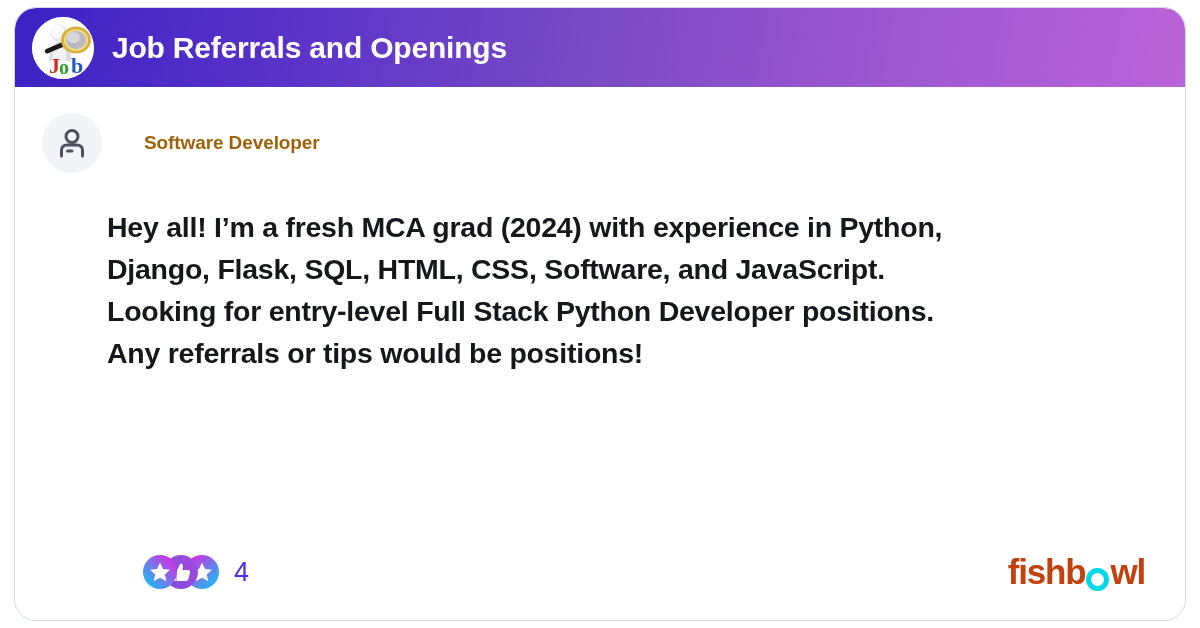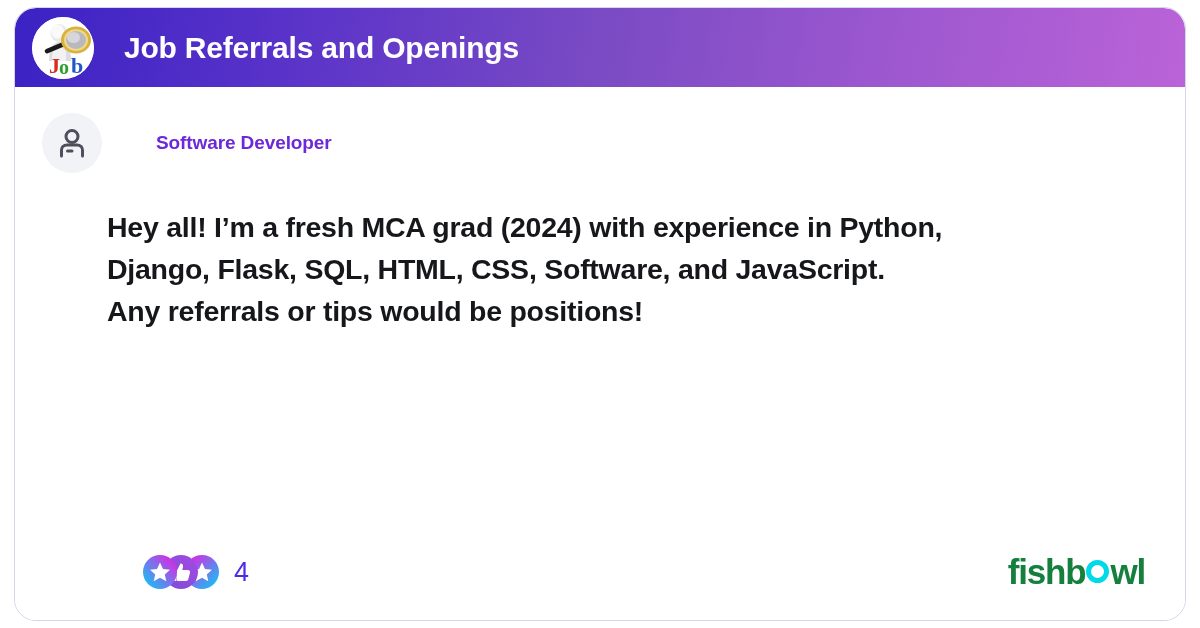--- a/index.html
+++ b/index.html
@@ -47,21 +47,21 @@
     height: 62px;
     border-radius: 50%;
     background: #ffffff;
     position: relative;
     overflow: hidden;
     flex: 0 0 62px;
   }
   .group-avatar svg { display: block; }
 
   .header-title {
-    margin-left: 30px;
+    margin-left: 18px;
     color: #ffffff;
     font-size: 30px;
     font-weight: bold;
     letter-spacing: -0.2px;
     white-space: nowrap;
   }
 
   
   .card-body {
     position: relative;
@@ -80,24 +80,24 @@
     width: 60px;
     height: 60px;
     flex: 0 0 60px;
     border-radius: 50%;
     background: #f1f3f7;
     display: flex;
     align-items: center;
     justify-content: center;
   }
   .author-name {
-    margin-left: 54px;
+    margin-left: 42px;
     font-size: 19px;
     font-weight: bold;
-    color: #6d28d9;
+    color: #a16207;
     letter-spacing: -0.1px;
   }
 
   .post-text {
     margin-left: 65px;
     margin-top: 33px;
     font-size: 28.5px;
     font-weight: bold;
     line-height: 42px;
     color: #16171b;
@@ -143,24 +143,24 @@
     margin-left: 15px;
     font-size: 27px;
     color: #4f2be8;
     font-weight: normal;
     letter-spacing: 0.3px;
   }
 
   .brand-logo {
     font-size: 35px;
     font-weight: bold;
-    color: #15803d;
+    color: #c2410c;
     letter-spacing: -1.2px;
     display: flex;
-    align-items: center;
+    align-items: flex-end;
   }
   .brand-o {
     display: inline-block;
     width: 23px;
     height: 23px;
     border: 5.5px solid #00d9e8;
     border-radius: 50%;
     box-sizing: border-box;
     margin: 0 1px;
     position: relative;
@@ -212,20 +212,21 @@
           <path d="M6.5 30 L6.5 24 C6.5 21 8.8 19 12 19 L22 19 C25.2 19 27.5 21 27.5 24 L27.5 30" fill="none" stroke="#4d4f5c" stroke-width="3" stroke-linecap="round"></path>
           <line x1="12.5" y1="25" x2="17" y2="25" stroke="#4d4f5c" stroke-width="3" stroke-linecap="round"></line>
         </svg>
       </div>
       <div class="author-name">Software Developer</div>
     </div>
 
     <div class="post-text">
       <div>Hey all! I’m a fresh MCA grad (2024) with experience in Python,</div>
       <div>Django, Flask, SQL, HTML, CSS, Software, and JavaScript.</div>
+      <div>Looking for entry-level Full Stack Python Developer positions.</div>
       <div>Any referrals or tips would be positions!</div>
     </div>
 
     <div class="card-footer">
 
       <div class="reactions">
         <div class="reaction-stack">
 
           <div class="reaction-badge">
             <svg width="34" height="34" viewBox="0 0 34 34">

